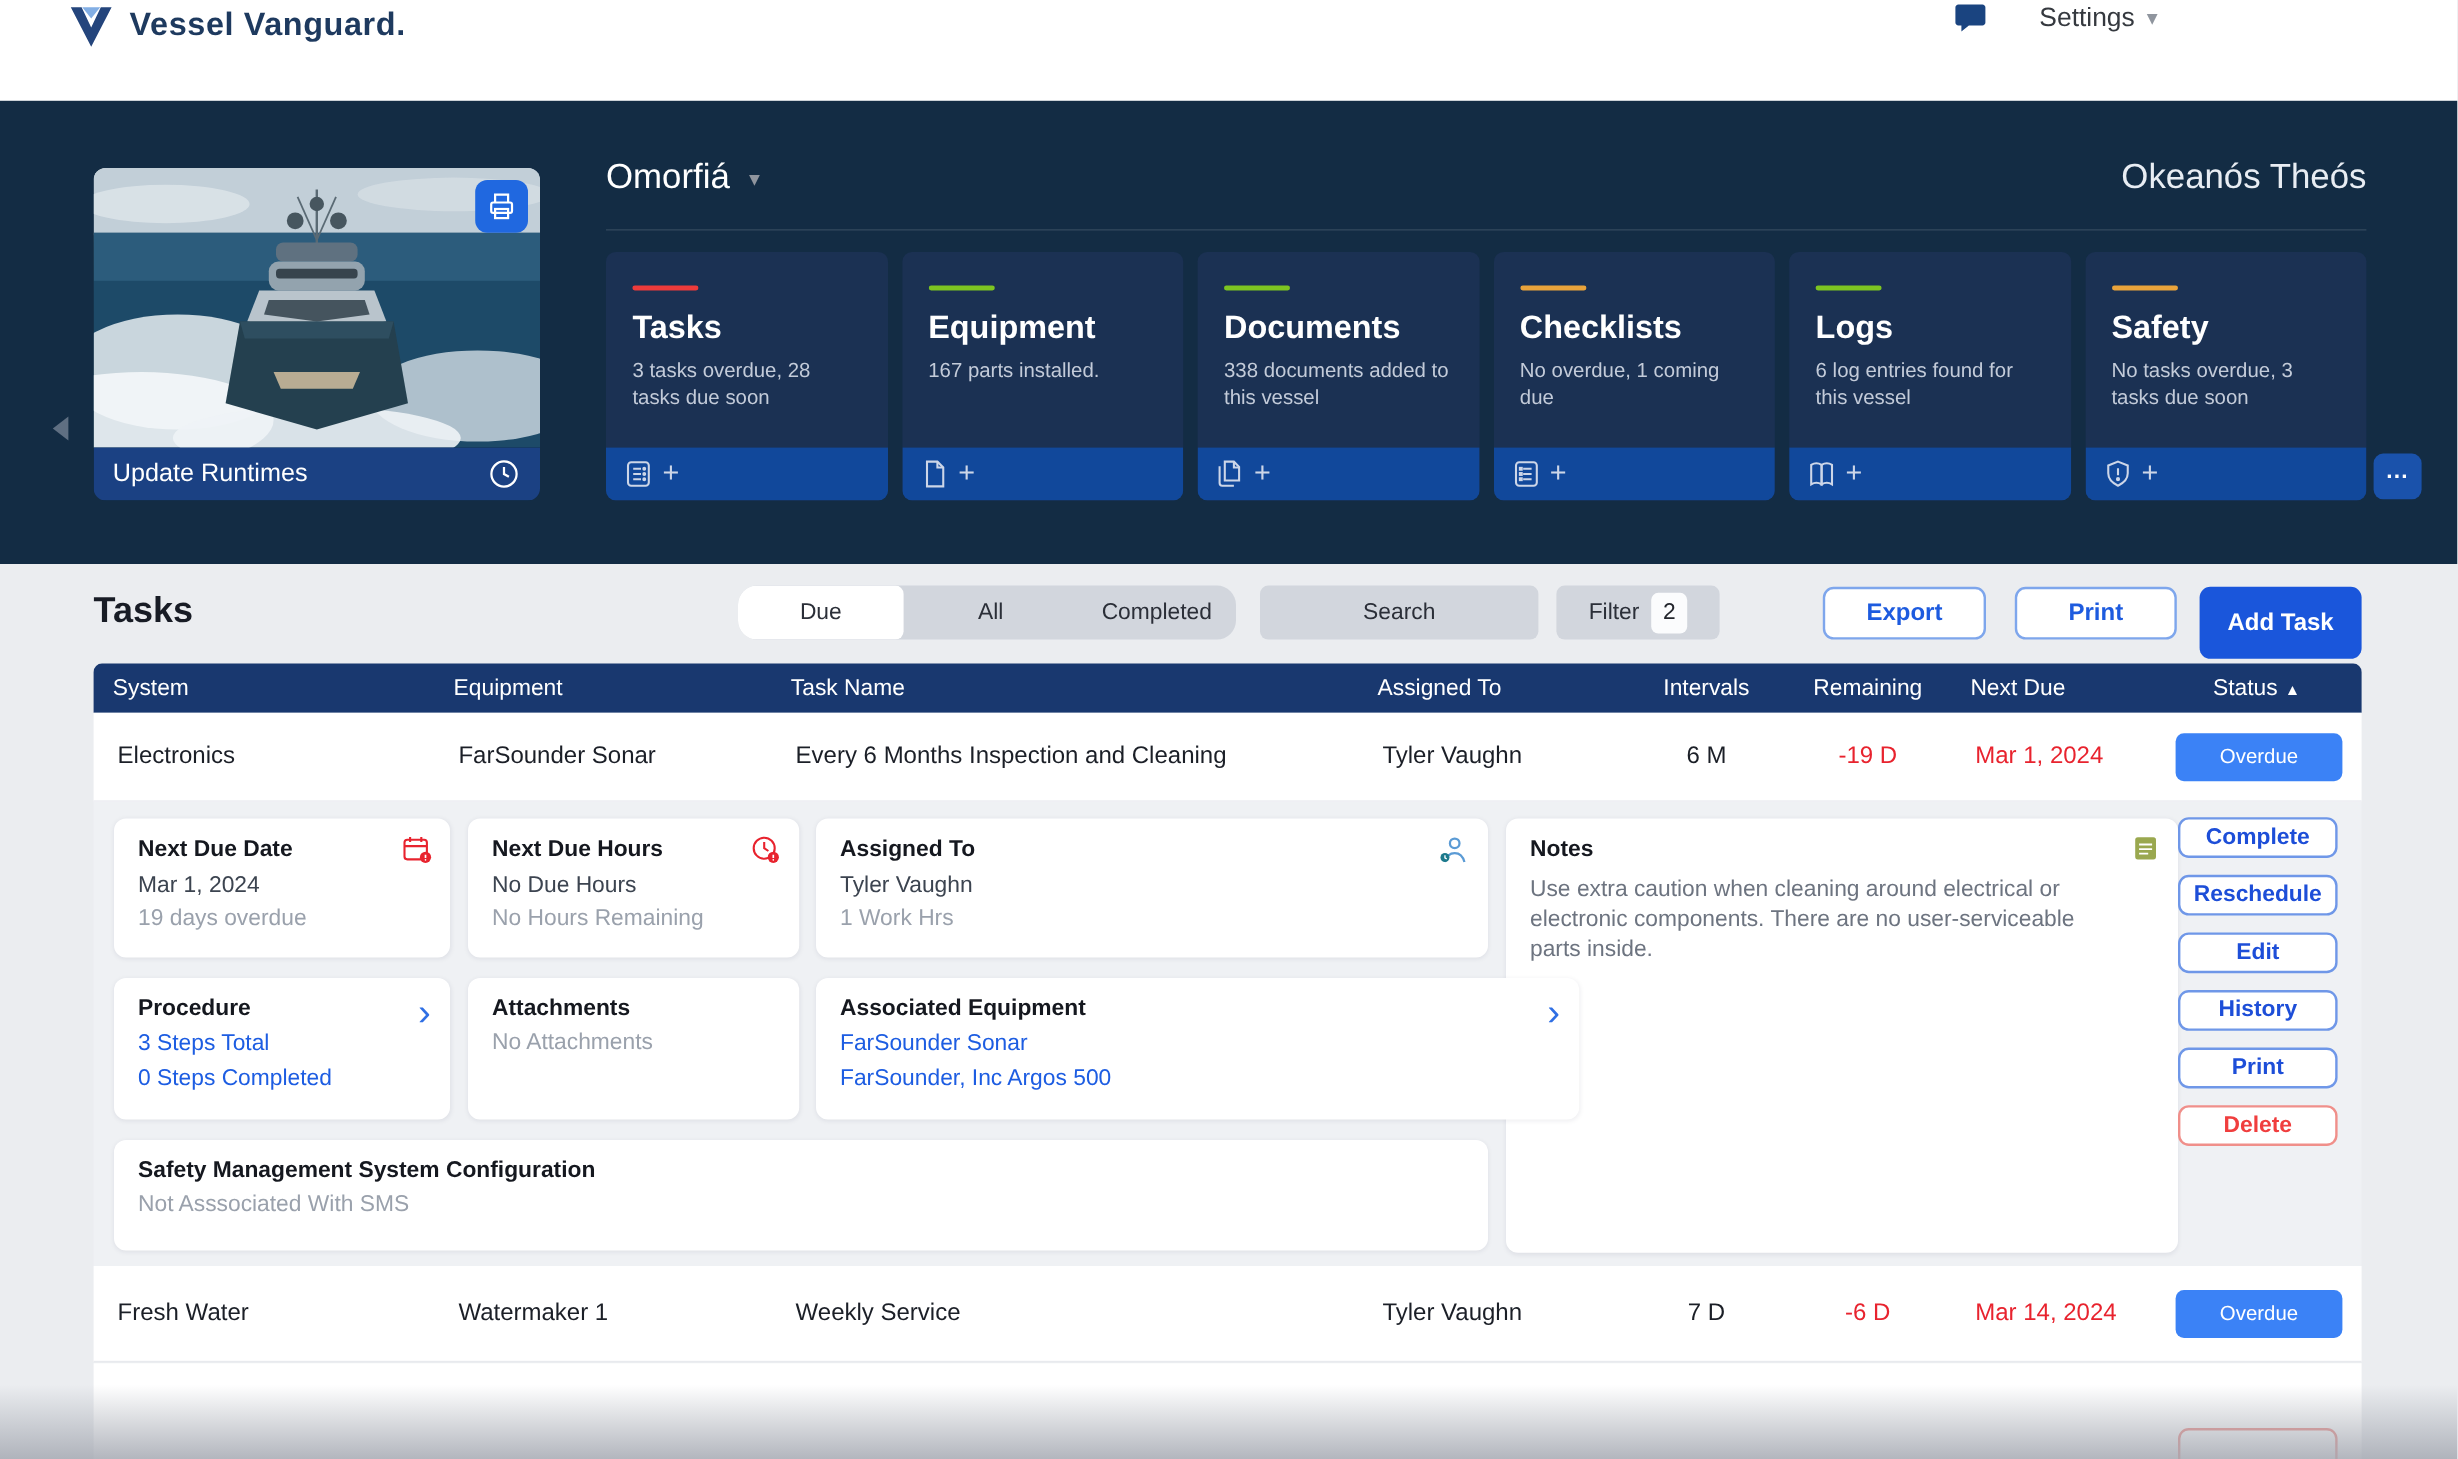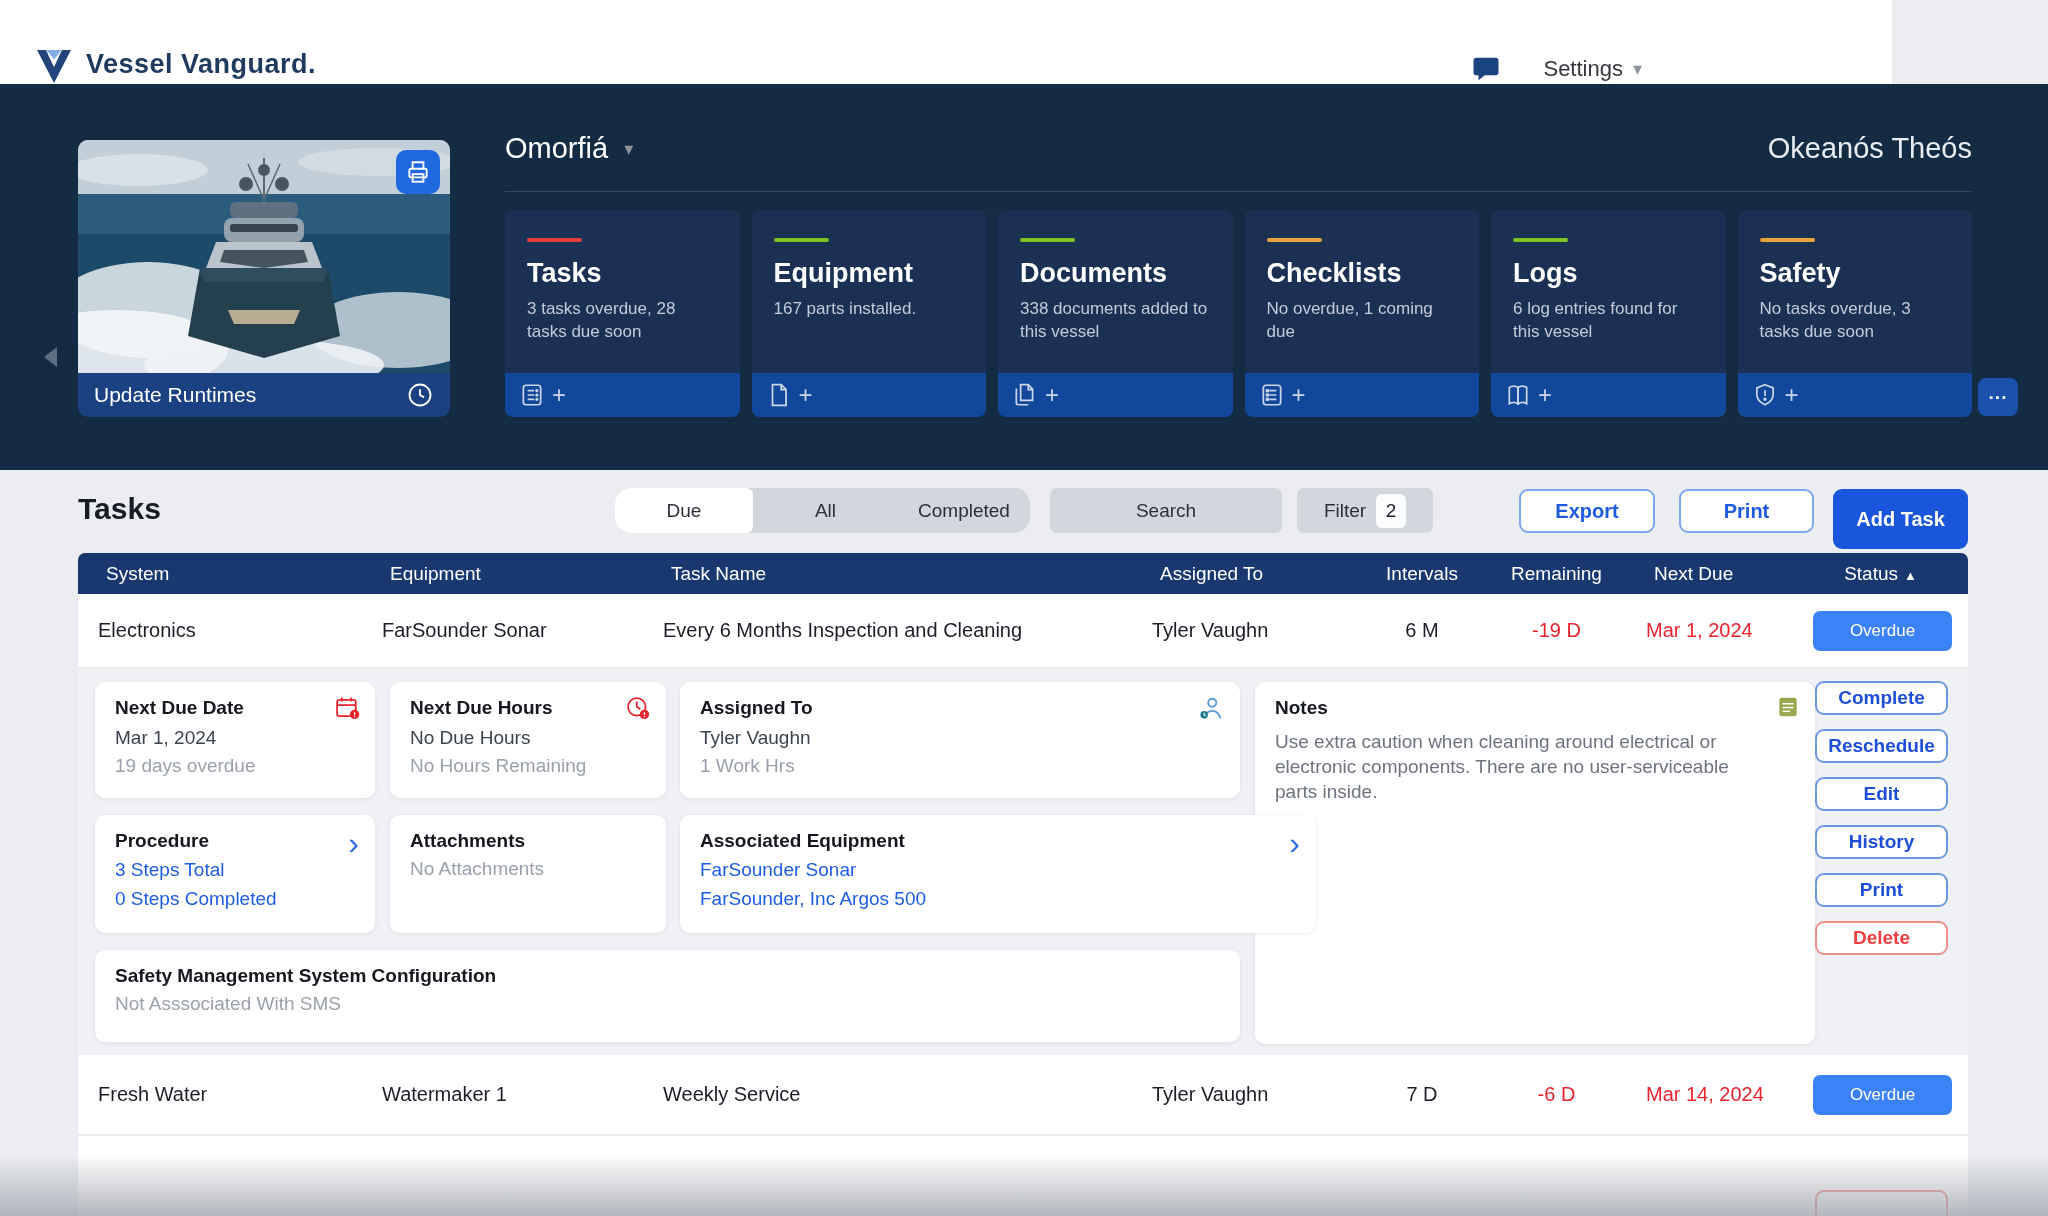--- a/index.html
+++ b/index.html
@@ -1,21 +1,21 @@
 <!DOCTYPE html>
 <html><head>
 <meta charset="utf-8">
 <style>
   * { margin:0; padding:0; box-sizing:border-box; }
   html,body { background:#ebedf0; }
   body { font-family:"Liberation Sans", sans-serif; }
   #app { position:relative; width:2048px; height:1216px; overflow:hidden; background:#ebedf0; }
 
   
-  .topbar { position:absolute; left:0; top:0; width:1892px; height:84px; background:#ffffff; display:flex; align-items:flex-end; padding:0 250px 0 34px; }
+  .topbar { position:absolute; left:0; top:0; width:2048px; height:84px; background:#ffffff; display:flex; align-items:flex-start; padding:0 250px 0 56px; }
   .brand { display:flex; align-items:center; gap:12px; }
   .brand-text { font-size:27px; font-weight:bold; color:#1e3a5f; letter-spacing:.5px; }
   .topbar-right { margin-left:auto; display:flex; align-items:center; gap:42px; }
   .settings { display:flex; align-items:center; gap:10px; font-size:22px; color:#35393f; cursor:default; }
   .caret { color:#8f959e; font-size:18px; }
 
   
   .hero { position:absolute; left:0; top:84px; width:2048px; height:386px; background:#132c44; }
   .back-arrow { position:absolute; left:44px; top:263px; width:0; height:0; border-top:10px solid transparent; border-bottom:10px solid transparent; border-right:13px solid #5f6f82; }
   .boat-card { position:absolute; left:78px; top:56px; width:372px; height:277px; border-radius:10px; overflow:hidden; background:#10293d; }
@@ -48,21 +48,21 @@
   .filter-btn { left:1297px; width:136px; }
   .filter-badge { width:30px; height:34px; background:#fbfcfd; border-radius:6px; display:flex; align-items:center; justify-content:center; font-size:19px; color:#23262d; }
   .outline-btn { position:absolute; top:489px; height:44px; background:#ffffff; border:2px solid #7ea6ec; border-radius:9px; display:flex; align-items:center; justify-content:center; font-size:20px; font-weight:bold; color:#1d5bdf; }
   .export-btn { left:1519px; width:136px; }
   .print-btn { left:1679px; width:135px; }
   .add-task-btn { position:absolute; left:1833px; top:489px; width:135px; height:60px; background:#1a56db; border-radius:9px; display:flex; align-items:center; justify-content:center; font-size:20px; font-weight:bold; color:#ffffff; }
 
   
   .tgrid { display:grid; grid-template-columns:284px 281px 489px 225px 130px 139px 167px 175px; align-items:center; }
   .thead { position:absolute; left:78px; top:553px; width:1890px; height:41px; background:#19386f; border-radius:7px 7px 0 0; color:#fff; font-size:19px; }
-  .thead .cell { padding-left:28px; }
+  .thead .cell { padding-left:16px; }
   .thead .c-center { text-align:center; padding-left:0; }
   .sort { font-size:13px; margin-left:6px; }
   .trow { position:absolute; left:78px; width:1890px; background:#ffffff; font-size:20px; color:#1b1f27; border-bottom:1px solid #e8eaee; }
   .row1 { top:594px; height:74px; }
   .row2 { top:1055px; height:80px; }
   .trow .cell { padding-left:20px; }
   .trow .c-center { text-align:center; padding-left:0; }
   .red { color:#e8232e; }
   .badge { margin-left:20px; width:139px; height:40px; background:#3b82f6; border-radius:7px; color:#fff; font-size:17px; display:flex; align-items:center; justify-content:center; }
 

